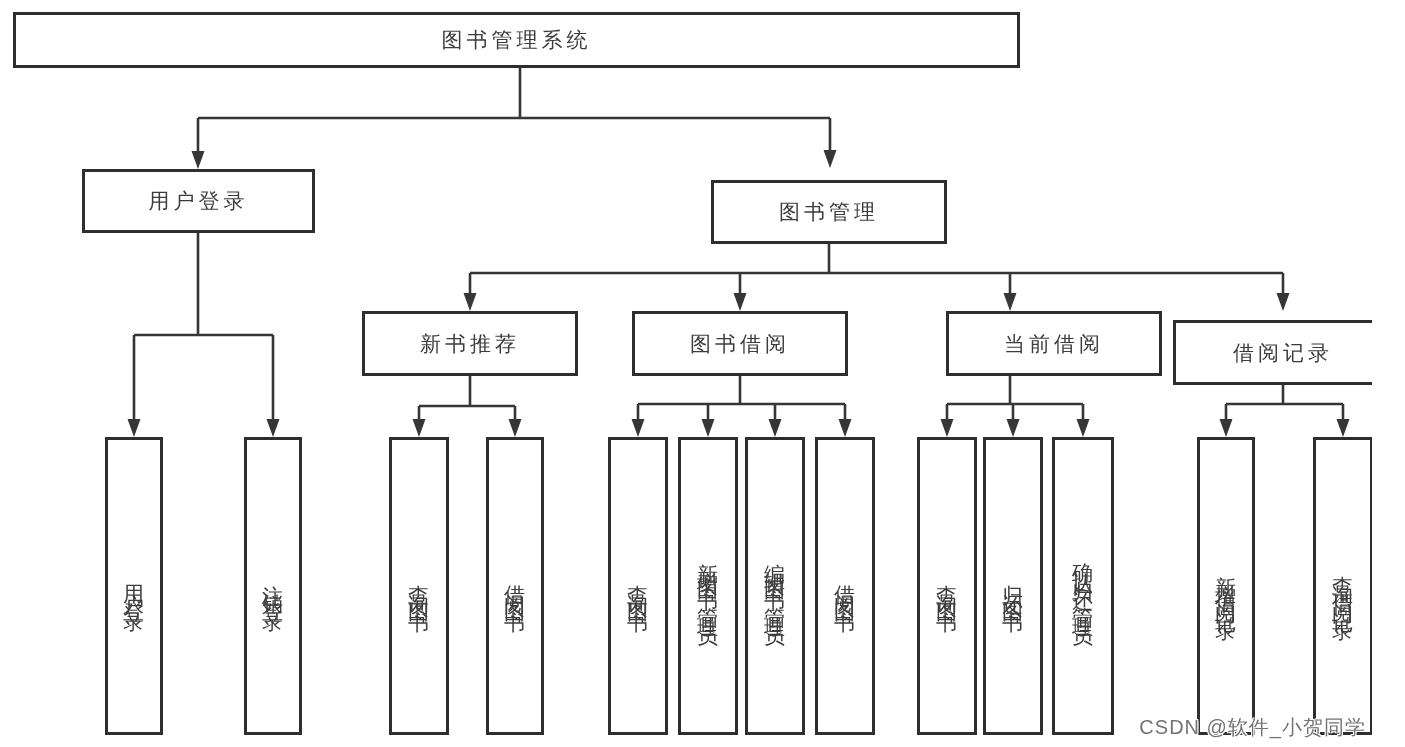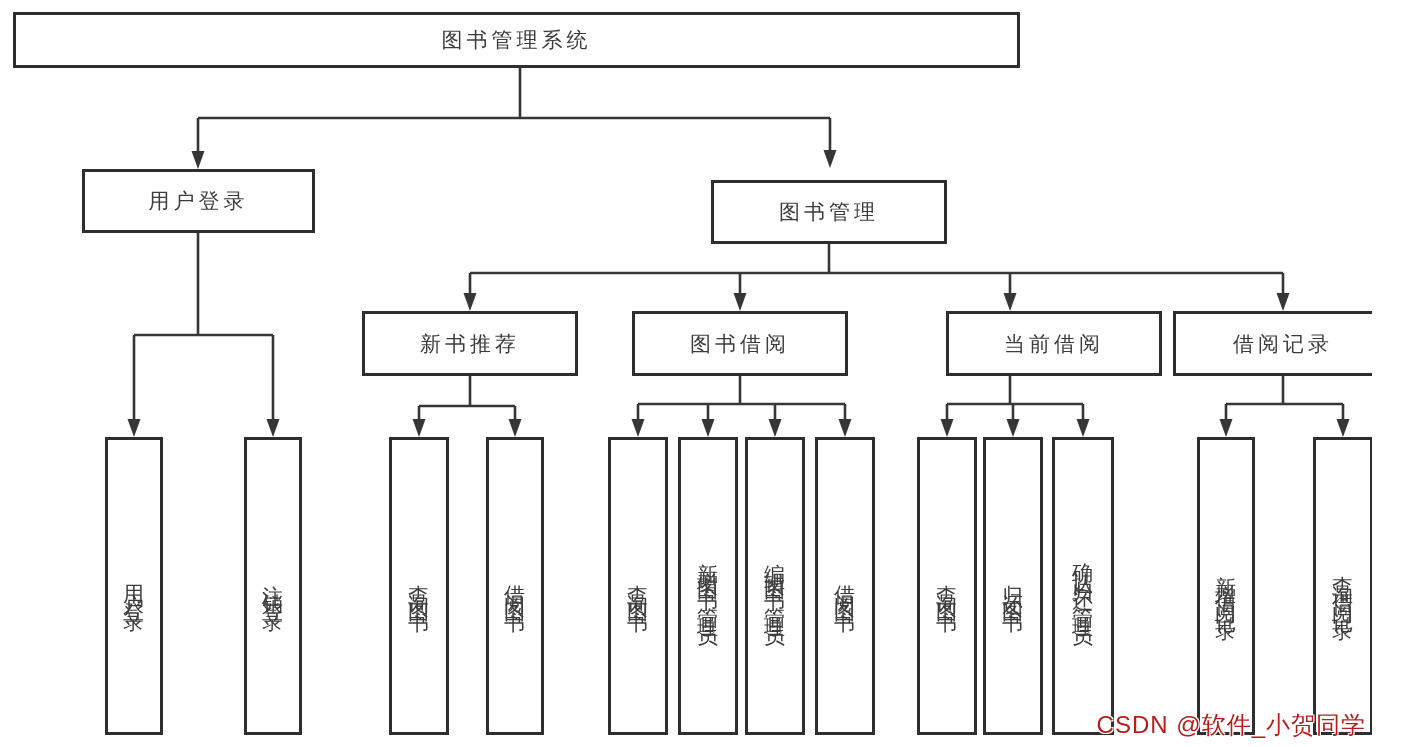--- a/index.html
+++ b/index.html
@@ -35,23 +35,23 @@
     writing-mode: vertical-rl;
     text-orientation: mixed;
     letter-spacing: 9px;
     font-size: 21px;
     line-height: 1;
   }
   .watermark {
     position: absolute;
     right: 6px;
     bottom: 6px;
-    font-size: 24px;
+    font-size: 20px;
     letter-spacing: 1px;
-    color: #b91c1c;
+    color: #737373;
     text-shadow: 1px 1px 0 #ffffff, -1px -1px 0 #ffffff, 1px -1px 0 #ffffff, -1px 1px 0 #ffffff;
     white-space: nowrap;
     text-align: center;
   }
 </style>
 </head>
 <body>
 
 <div class="canvas">
 
@@ -96,21 +96,21 @@
   </svg>
 
   <div class="node" style="left:13px; top:12px; width:1007px; height:56px;">图书管理系统</div>
 
   <div class="node" style="left:82px; top:169px; width:233px; height:64px;">用户登录</div>
   <div class="node" style="left:711px; top:180px; width:236px; height:64px;">图书管理</div>
 
   <div class="node" style="left:632px; top:311px; width:216px; height:65px;">图书借阅</div>
   <div class="node" style="left:362px; top:311px; width:216px; height:65px;">新书推荐</div>
   <div class="node" style="left:902px; top:311px; width:216px; height:65px;margin-left:44px;">当前借阅</div>
-  <div class="node" style="left:1173px; top:311px; width:220px; height:65px;text-align:center;">借阅记录</div>
+  <div class="node" style="left:1173px; top:320px; width:220px; height:65px;text-align:center;">借阅记录</div>
 
   <div class="node vbox" style="left:105px; top:437px; width:58px; height:298px;">用户登录</div>
   <div class="node vbox" style="left:244px; top:437px; width:58px; height:298px;">注销登录</div>
 
   <div class="node vbox" style="left:389px; top:437px; width:60px; height:298px;">查询图书</div>
   <div class="node vbox" style="left:486px; top:437px; width:58px; height:298px;">借阅图书</div>
 
   <div class="node vbox" style="left:608px; top:437px; width:60px; height:298px;">查询图书</div>
   <div class="node vbox" style="left:678px; top:437px; width:60px; height:298px;">新增图书（管理员）</div>
   <div class="node vbox" style="left:745px; top:437px; width:60px; height:298px;">编辑图书（管理员）</div>

